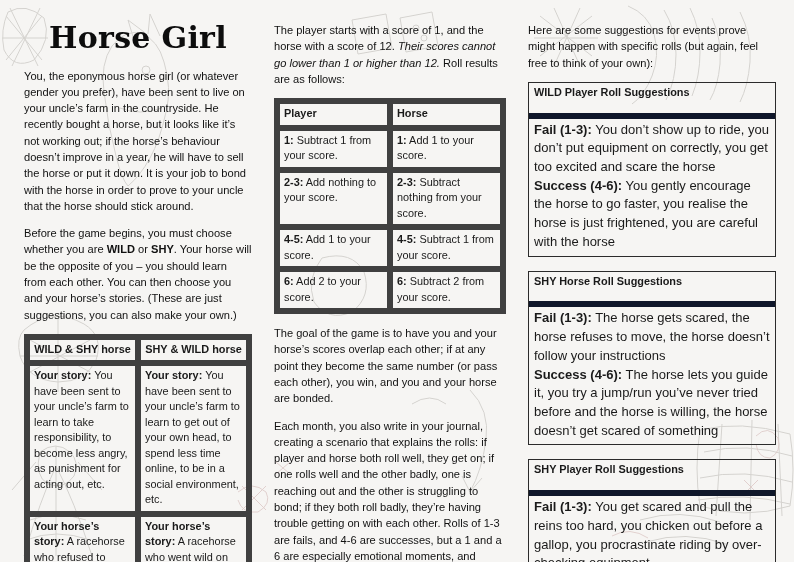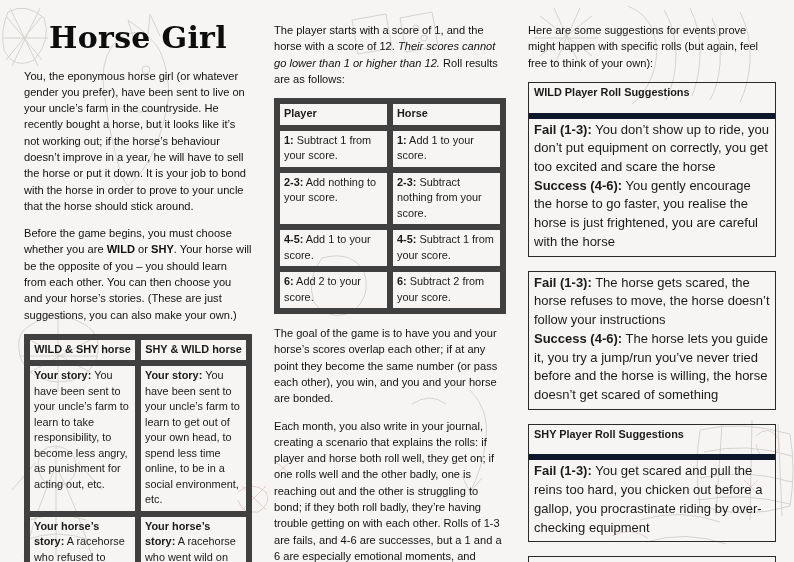--- a/index.html
+++ b/index.html
@@ -248,20 +248,21 @@
 
     <div class="sugg-box">
       <div class="sugg-head">WILD Player Roll Suggestions</div>
       <div class="sugg-body">
         <div class="sugg-line"><span class="b">Fail (1-3):</span><span> You don’t show up to ride, you don’t put equipment on correctly, you get too excited and scare the horse</span></div>
         <div class="sugg-line"><span class="b">Success (4-6):</span><span> You gently encourage the horse to go faster, you realise the horse is just frightened, you are careful with the horse</span></div>
       </div>
     </div>
 
     <div class="sugg-box">
+      <div class="sugg-head">SHY Horse Roll Suggestions</div>
       <div class="sugg-body">
         <div class="sugg-line"><span class="b">Fail (1-3):</span><span> The horse gets scared, the horse refuses to move, the horse doesn’t follow your instructions</span></div>
         <div class="sugg-line"><span class="b">Success (4-6):</span><span> The horse lets you guide it, you try a jump/run you’ve never tried before and the horse is willing, the horse doesn’t get scared of something</span></div>
       </div>
     </div>
 
     <div class="sugg-box">
       <div class="sugg-head">SHY Player Roll Suggestions</div>
       <div class="sugg-body">
         <div class="sugg-line"><span class="b">Fail (1-3):</span><span> You get scared and pull the reins too hard, you chicken out before a gallop, you procrastinate riding by over-checking equipment</span></div>

